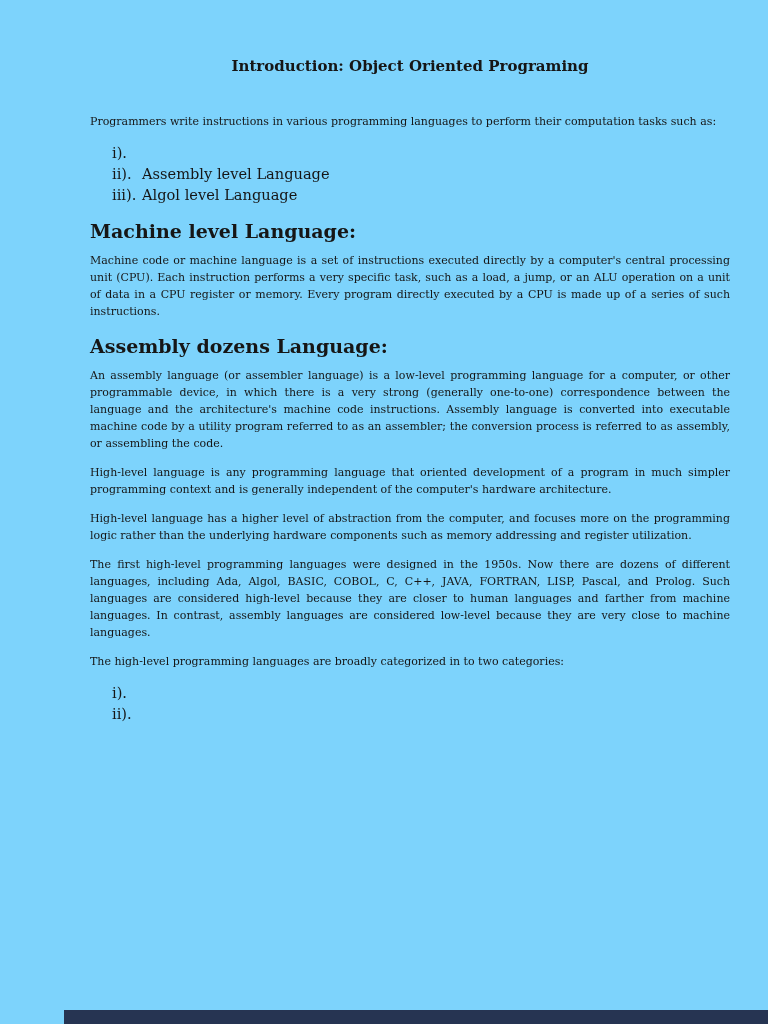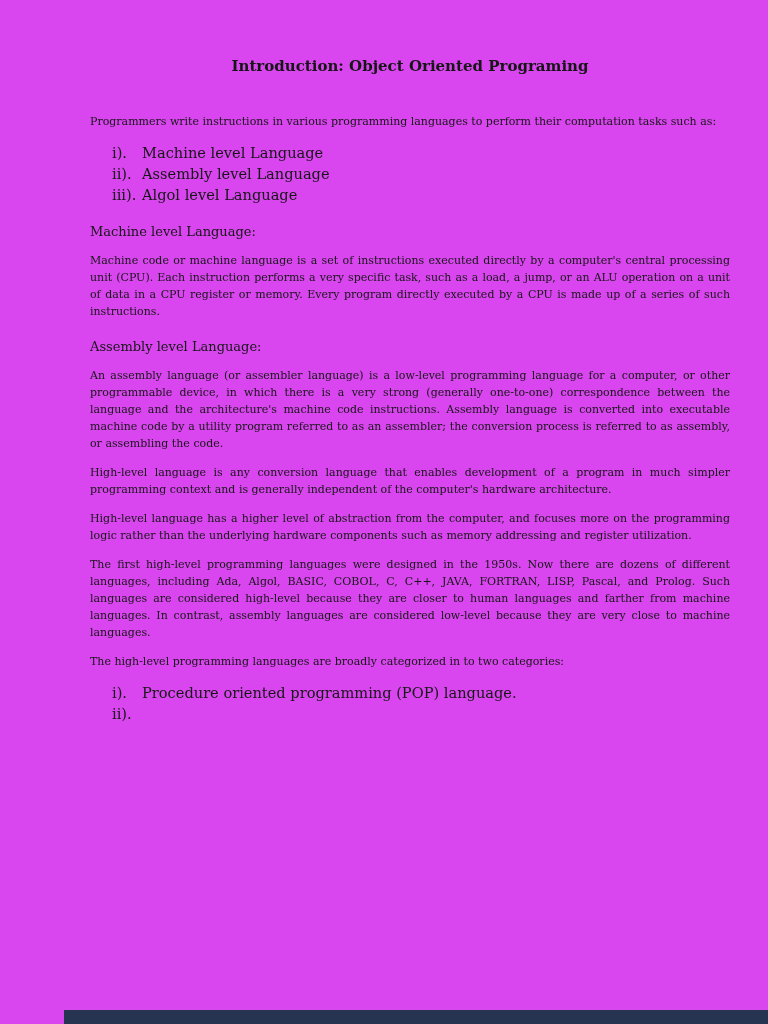--- a/index.html
+++ b/index.html
@@ -13,39 +13,39 @@
       position: relative;
       overflow: hidden;
       font-family: "DejaVu Serif", "Liberation Serif", serif;
       color: #161616;
     }
     .page {
       position: absolute;
       inset: 0;
       box-sizing: border-box;
       padding: 56px 38px 15px 90px;
-      background: #d946ef;
+      background: #7dd3fc;
     }
     .doc-title {
       font-size: 15px;
       font-weight: bold;
       text-align: center;
       margin: 0 0 36px 0;
       line-height: 21px;
     }
     p.body-para {
       font-size: 11px;
       line-height: 17px;
       text-align: justify;
       margin: 0 0 12px 0;
     }
     h2.section-heading {
-      font-size: 13px;
+      font-size: 19px;
       line-height: 21px;
-      font-weight: normal;
+      font-weight: bold;
       margin: 16px 0 10px 0;
     }
     ul.doc-list {
       list-style: none;
       margin: 4px 0 16px 0;
       padding: 0 0 0 22px;
     }
     ul.doc-list li {
       display: flex;
       font-size: 14.6px;
@@ -72,50 +72,48 @@
 
 <div class="page">
 
   <div class="doc-title">Introduction: Object Oriented Programing</div>
 
   <p class="body-para">Programmers write instructions in various programming languages to perform their computation tasks such as:</p>
 
   <ul class="doc-list">
     <li>
         <span class="list-marker">i).</span>
-        <span>Machine level Language</span>
       </li>
     <li>
         <span class="list-marker">ii).</span>
         <span>Assembly level Language</span>
       </li>
     <li>
         <span class="list-marker">iii).</span>
         <span>Algol level Language</span>
       </li>
   </ul>
 
   <h2 class="section-heading">Machine level Language:</h2>
   <p class="body-para">Machine code or machine language is a set of instructions executed directly by a computer's central processing unit (CPU). Each instruction performs a very specific task, such as a load, a jump, or an ALU operation on a unit of data in a CPU register or memory. Every program directly executed by a CPU is made up of a series of such instructions.</p>
 
-  <h2 class="section-heading">Assembly level Language:</h2>
+  <h2 class="section-heading">Assembly dozens Language:</h2>
   <p class="body-para">An assembly language (or assembler language) is a low-level programming language for a computer, or other programmable device, in which there is a very strong (generally one-to-one) correspondence between the language and the architecture's machine code instructions. Assembly language is converted into executable machine code by a utility program referred to as an assembler; the conversion process is referred to as assembly, or assembling the code.</p>
 
-  <p class="body-para">High-level language is any conversion language that enables development of a program in much simpler programming context and is generally independent of the computer's hardware architecture.</p>
+  <p class="body-para">High-level language is any programming language that oriented development of a program in much simpler programming context and is generally independent of the computer's hardware architecture.</p>
 
   <p class="body-para"><span>High-level language has a higher level of abstraction from the computer, and </span><span class="b">focuses more on the programming logic rather than the underlying hardware components such as memory addressing and register utilization</span><span>.</span></p>
 
   <p class="body-para"><span>The first high-level programming languages were designed in the 1950s. Now there are dozens of different languages, including Ada, Algol, BASIC, COBOL, C, C++, JAVA, FORTRAN, LISP, Pascal, and Prolog. Such languages </span><span class="b">are considered high-level because they are closer to human languages and farther from machine languages</span><span>. In contrast, assembly languages are considered low-level because they are very close to machine languages.</span></p>
 
   <p class="body-para">The high-level programming languages are broadly categorized in to two categories:</p>
 
   <ul class="doc-list">
     <li>
         <span class="list-marker">i).</span>
-        <span>Procedure oriented programming (POP) language.</span>
       </li>
     <li>
         <span class="list-marker">ii).</span>
       </li>
   </ul>
 
   <div class="footer-bar"></div>
 
 </div>
 

